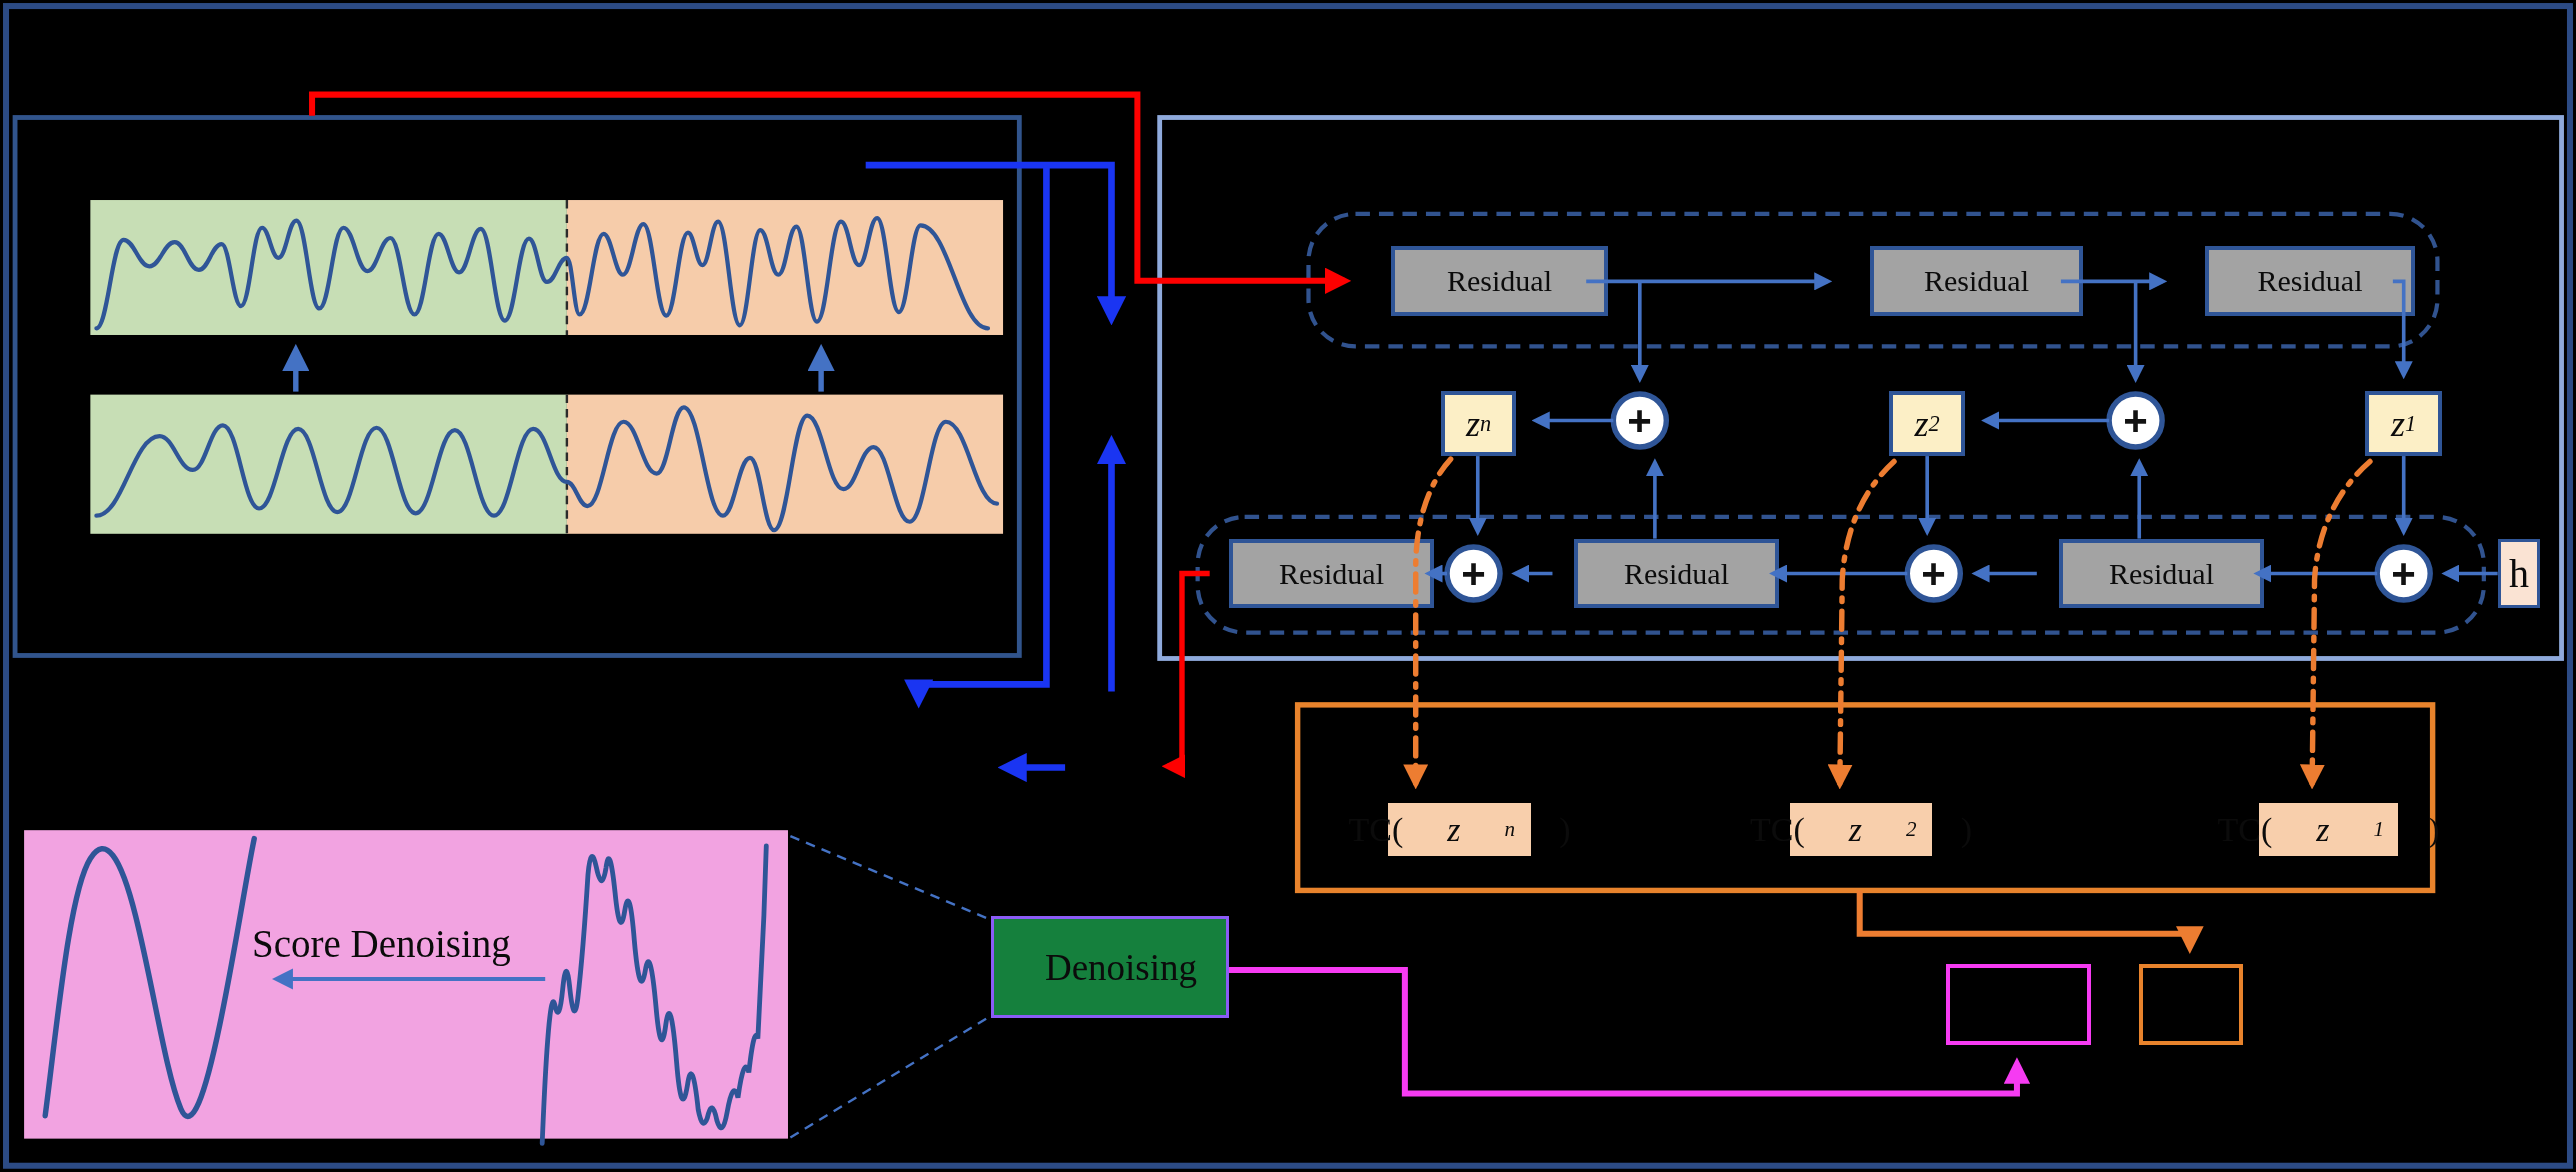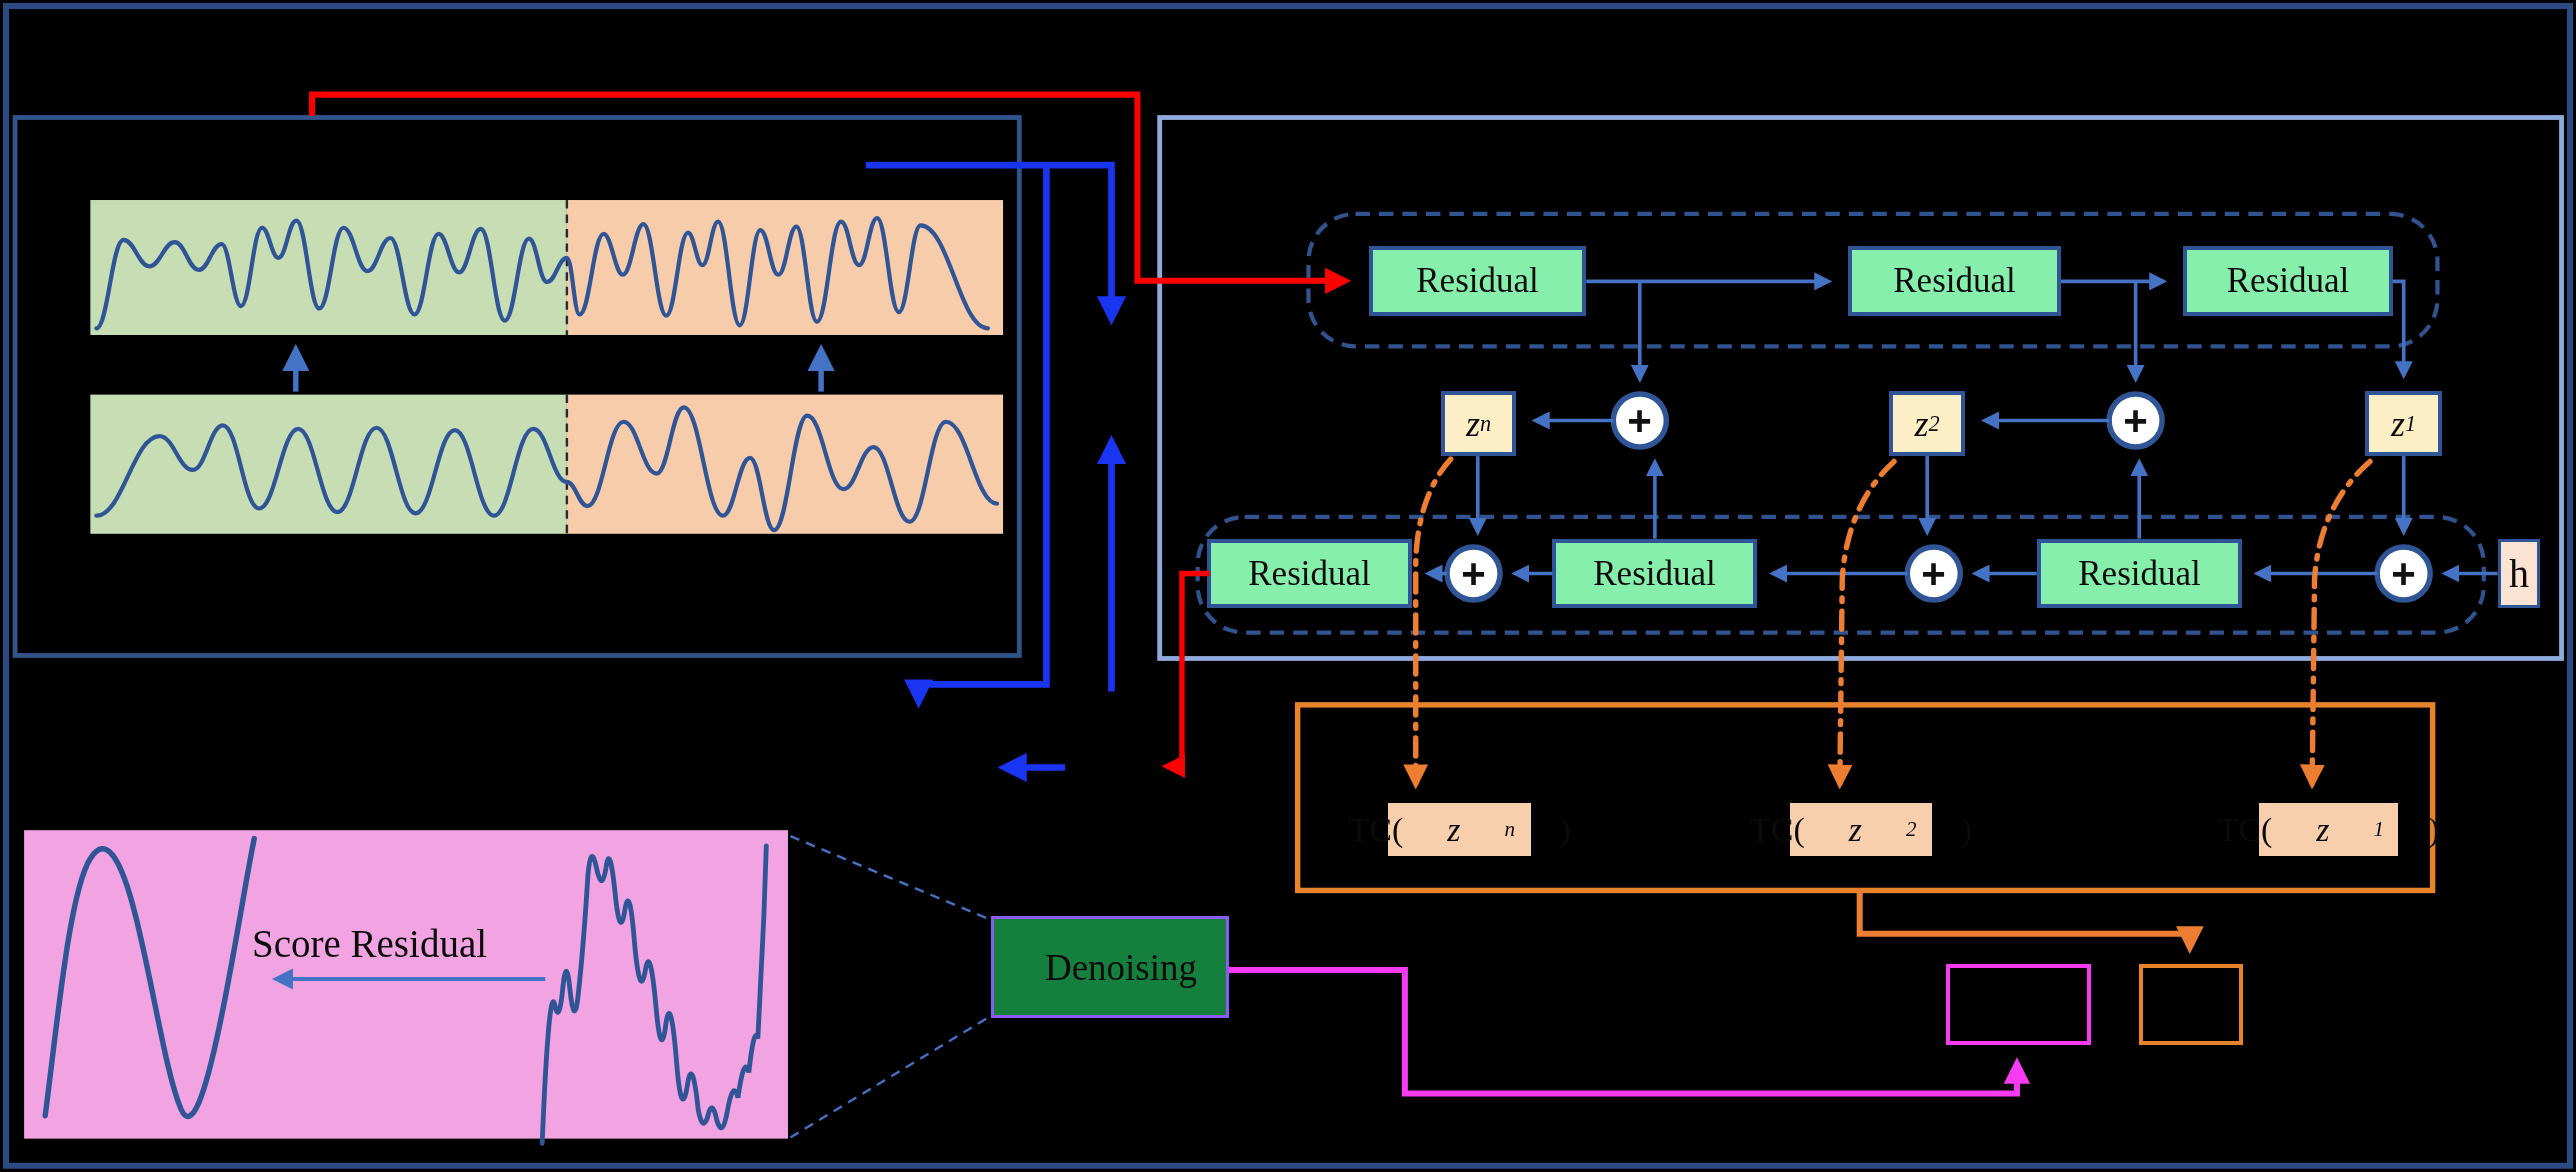--- a/index.html
+++ b/index.html
@@ -3,21 +3,21 @@
 <meta charset="utf-8">
 <style>
   html,body{margin:0;padding:0;background:#000;}
   #stage{position:relative;width:2576px;height:1173px;background:#000;
          font-family:"Liberation Serif",serif;overflow:hidden;}
   svg.layer{position:absolute;left:0;top:0;width:2576px;height:1173px;pointer-events:none;}
   #bg{z-index:1;} #fg{z-index:3;}
   .html-layer{position:absolute;left:0;top:0;width:100%;height:100%;z-index:2;}
   .box{position:absolute;display:flex;align-items:center;justify-content:center;
        box-sizing:border-box;color:#0b0b0b;}
-  .residual{background:#86efac;border:4.2px solid #2F5597;font-size:35px;}
+  .residual{background:#a3a3a3;border:4.2px solid #2F5597;font-size:30px;margin-left:22px;}
   .zbox{background:#FCEFC6;border:4.2px solid #2F5597;font-size:36px;font-style:italic;}
   .zbox sub,.tc sub{font-size:0.62em;vertical-align:-0.3em;font-style:italic;}
   .hbox{background:#FAE3D3;border:3.6px solid #2F5597;font-size:40px;}
   .tc{background:#F8CFAC;font-size:34px;gap:44px;}
   .tc .it{font-style:italic;}
   .plus{position:absolute;display:flex;align-items:center;justify-content:center;
         font-family:"Liberation Sans",sans-serif;font-weight:600;font-size:42px;color:#111;}
   .magenta-frame{border:4.8px solid #F63BF2;background:transparent;}
   .orange-frame{border:4.8px solid #E8832C;background:transparent;}
   .denoise{background:#15803d;border:3px solid #8b5cf6;font-size:37px;padding-left:22px;}
@@ -132,21 +132,21 @@
         <span>)</span>
     </div>
 
     <div class="box magenta-frame" style="left:1946px;top:964px;width:145px;height:81px;"></div>
     <div class="box orange-frame" style="left:2139px;top:964px;width:104px;height:81px;"></div>
 
     <div class="box denoise" style="left:991px;top:916px;width:238px;height:102px;">
         <span>Denoising</span>
       </div>
 
-    <div class="score-label" style="left:252px;top:921px;"><span>Score Residual</span></div>
+    <div class="score-label" style="left:252px;top:921px;"><span>Score Denoising</span></div>
   </div>
 
   <svg id="fg" class="layer" viewBox="0 0 4276 1947">
     <defs>
       <marker id="ar-red" viewBox="0 0 10 10" refX="7.5" refY="5" markerWidth="4.4" markerHeight="4.4" orient="auto-start-reverse" markerUnits="strokeWidth">
           <path d="M0,0L10,5L0,10z" fill="#FE0000"></path>
         </marker>
       <marker id="ar-blue" viewBox="0 0 10 10" refX="7.5" refY="5" markerWidth="4.4" markerHeight="4.4" orient="auto-start-reverse" markerUnits="strokeWidth">
           <path d="M0,0L10,5L0,10z" fill="#1A35F2"></path>
         </marker>

